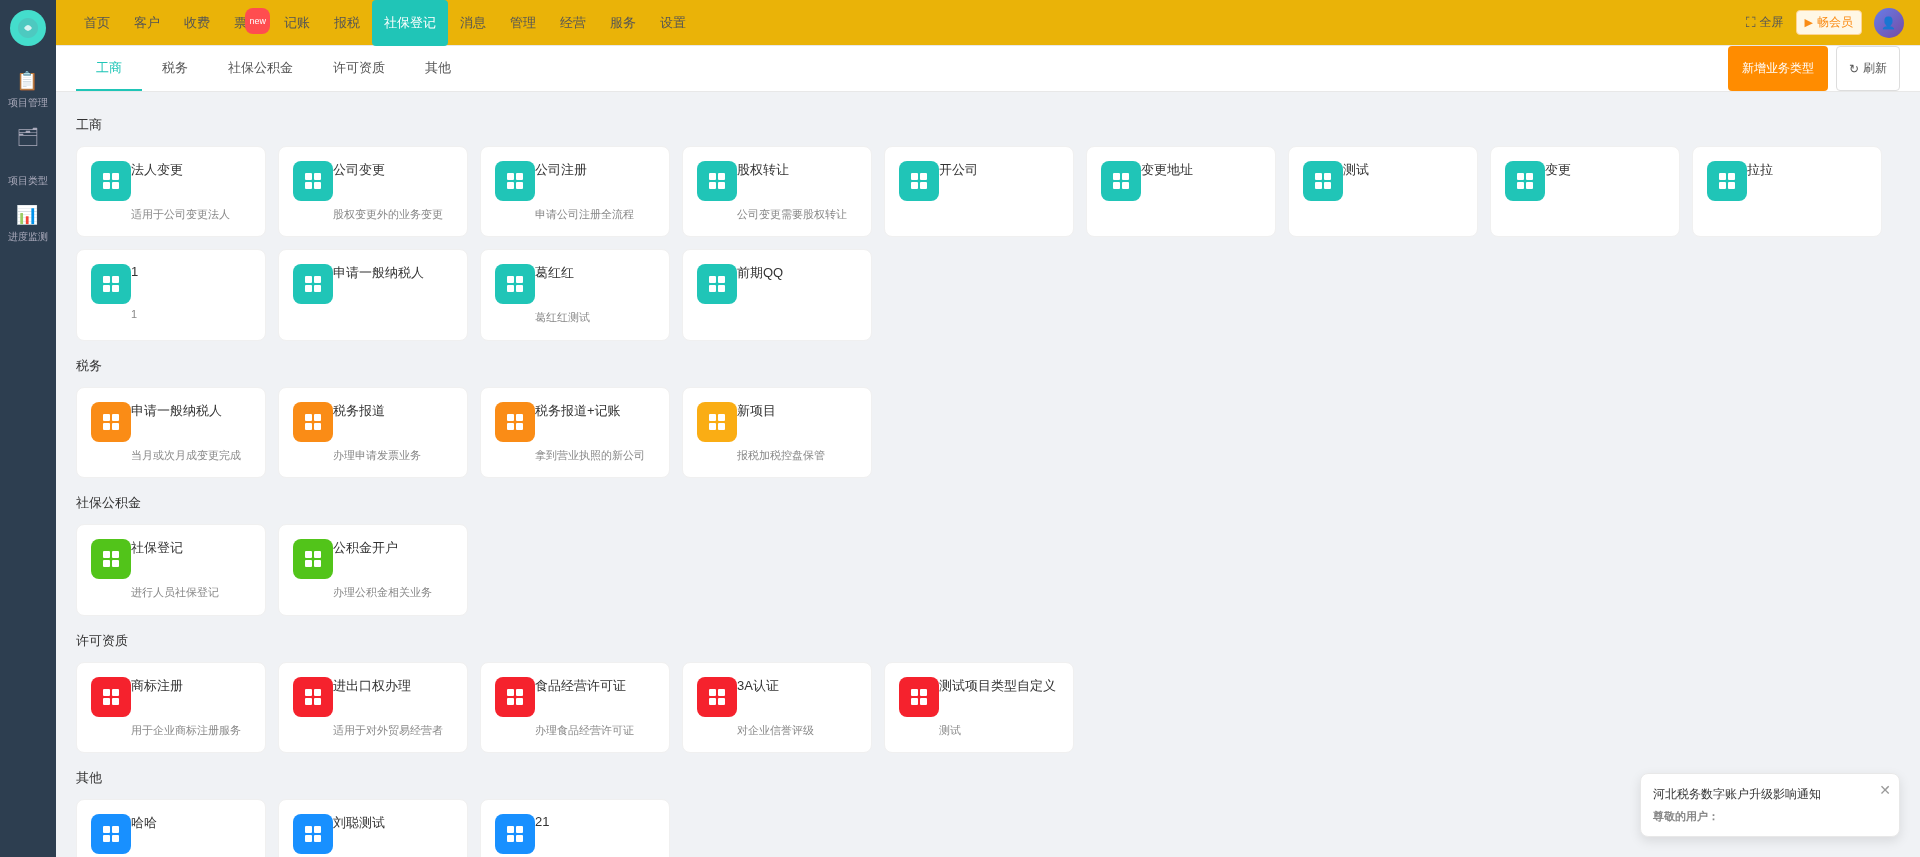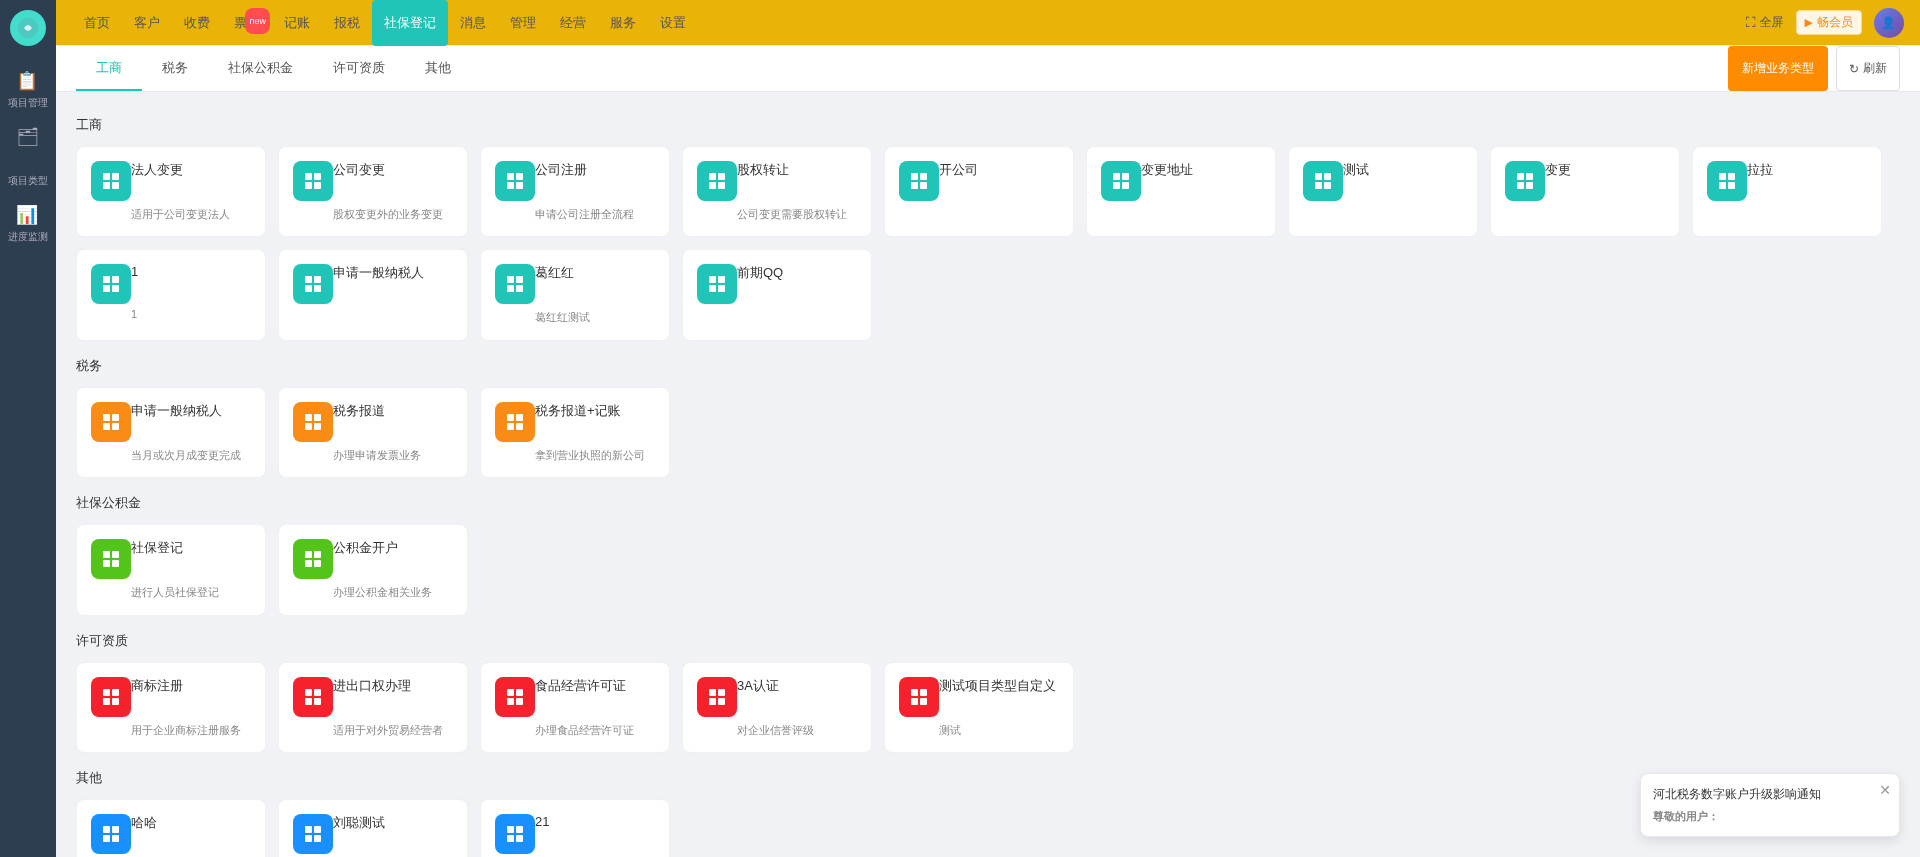--- a/index.html
+++ b/index.html
@@ -427,20 +427,34 @@
         <rect x="11" y="2" width="7" height="7" rx="1"></rect>
         <rect x="2" y="11" width="7" height="7" rx="1"></rect>
         <rect x="11" y="11" width="7" height="7" rx="1"></rect>
       </svg>
             </div>
             <div class="card-info">
               <div class="card-name">税务报道+记账</div>
               <div class="card-desc">拿到营业执照的新公司</div>
             </div>
           </div>
+          <div class="card">
+            <div class="card-icon ic-gold">
+              <svg width="20" height="20" viewBox="0 0 20 20" fill="white">
+        <rect x="2" y="2" width="7" height="7" rx="1"></rect>
+        <rect x="11" y="2" width="7" height="7" rx="1"></rect>
+        <rect x="2" y="11" width="7" height="7" rx="1"></rect>
+        <rect x="11" y="11" width="7" height="7" rx="1"></rect>
+      </svg>
+            </div>
+            <div class="card-info">
+              <div class="card-name">新项目</div>
+              <div class="card-desc">报税加税控盘保管</div>
+            </div>
+          </div>
         </div>
         <div class="section-title">社保公积金</div>
         <div class="cards-grid">
           <div class="card">
             <div class="card-icon ic-green">
               <svg width="20" height="20" viewBox="0 0 20 20" fill="white">
         <rect x="2" y="2" width="7" height="7" rx="1"></rect>
         <rect x="11" y="2" width="7" height="7" rx="1"></rect>
         <rect x="2" y="11" width="7" height="7" rx="1"></rect>
         <rect x="11" y="11" width="7" height="7" rx="1"></rect>

